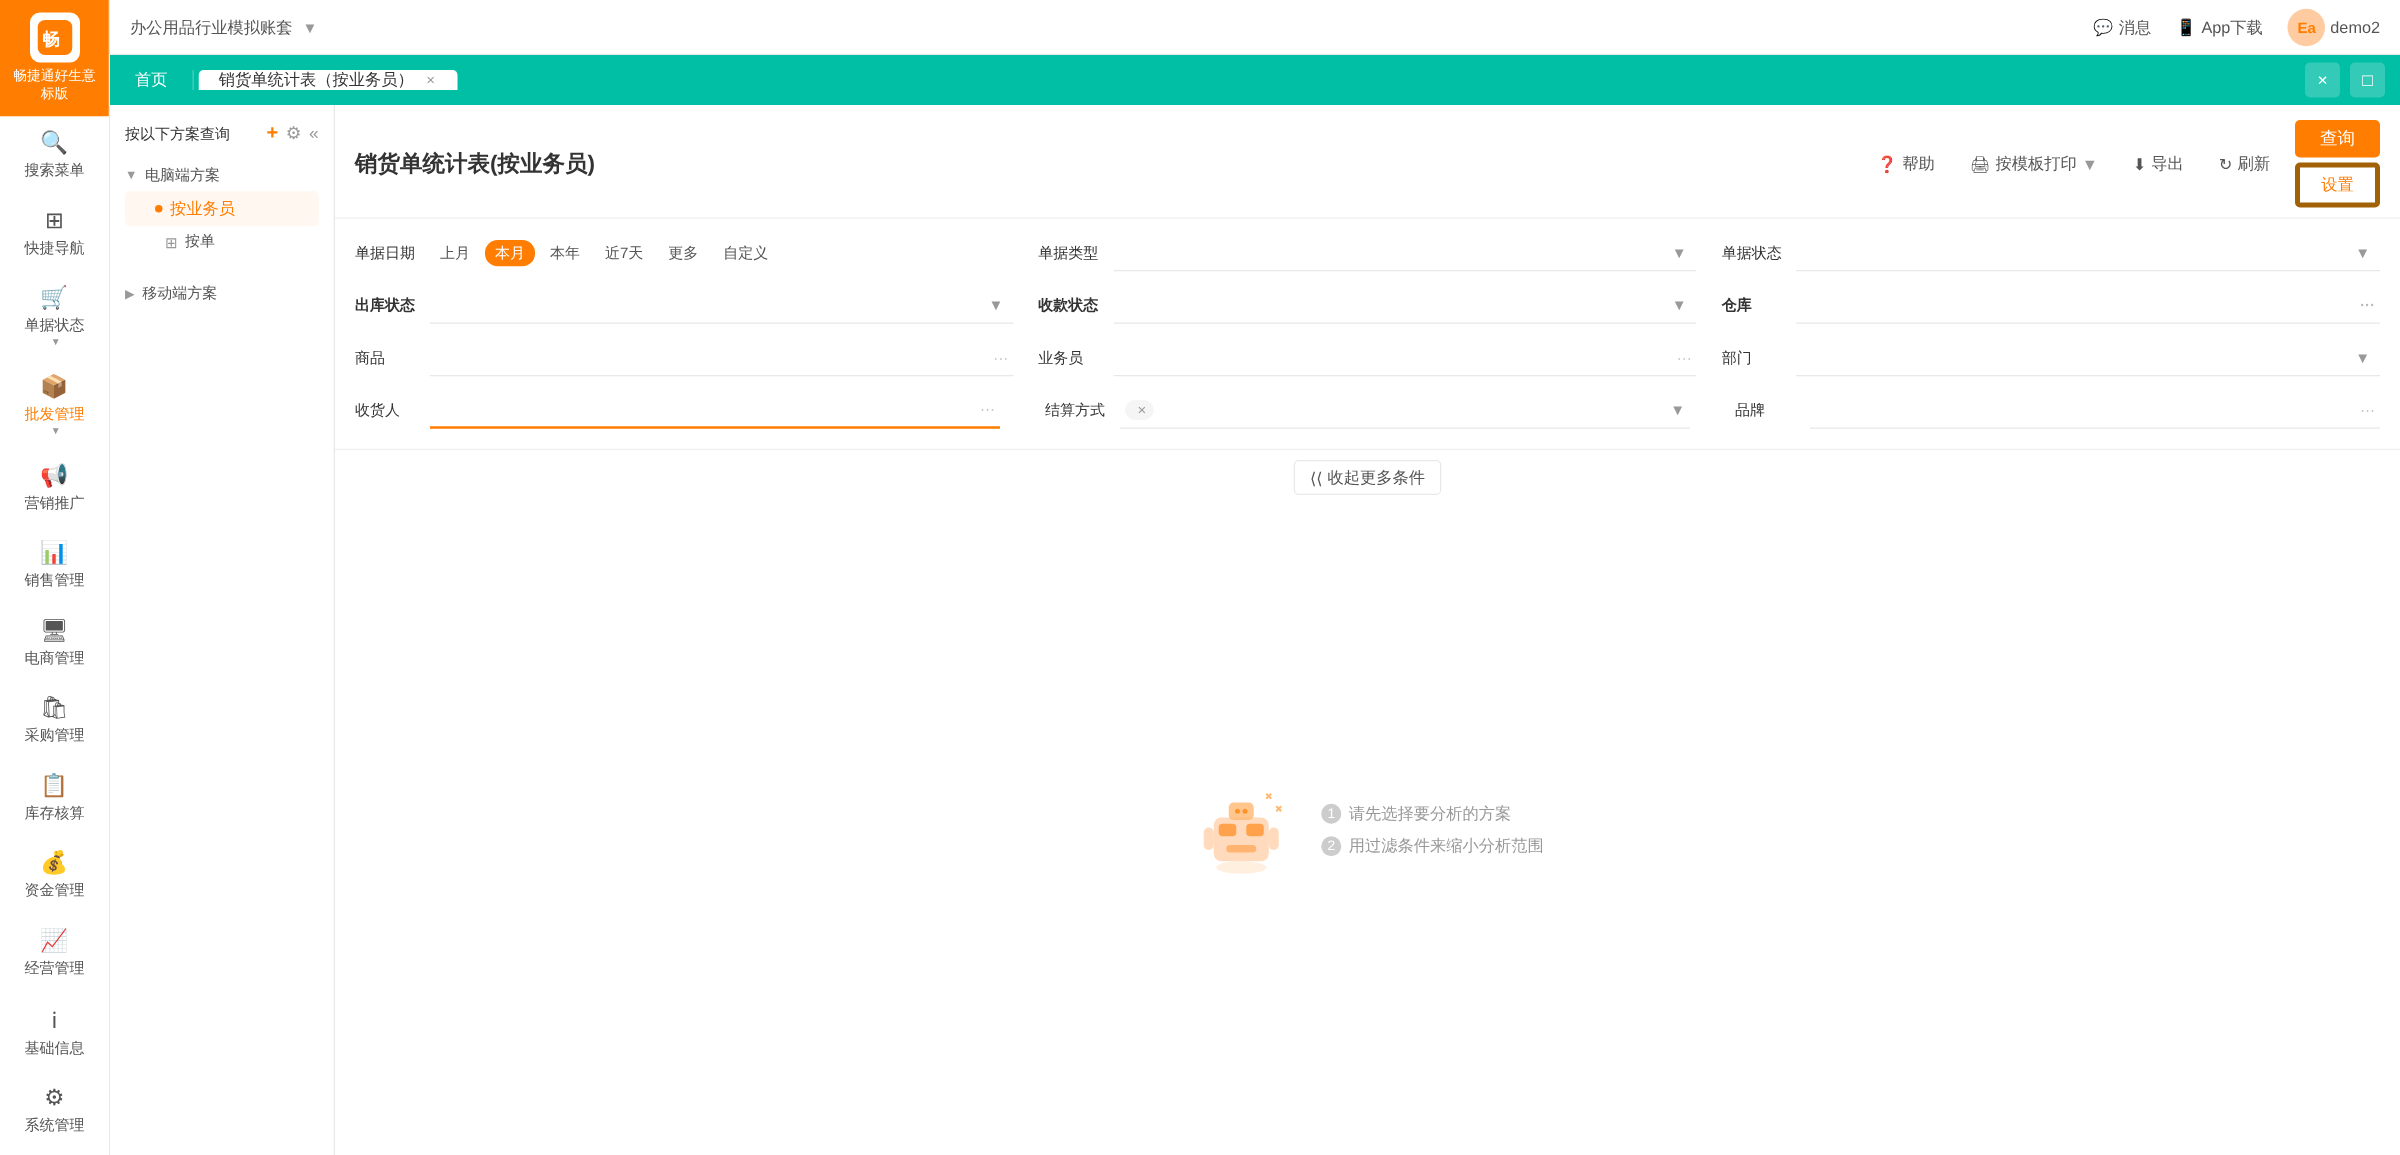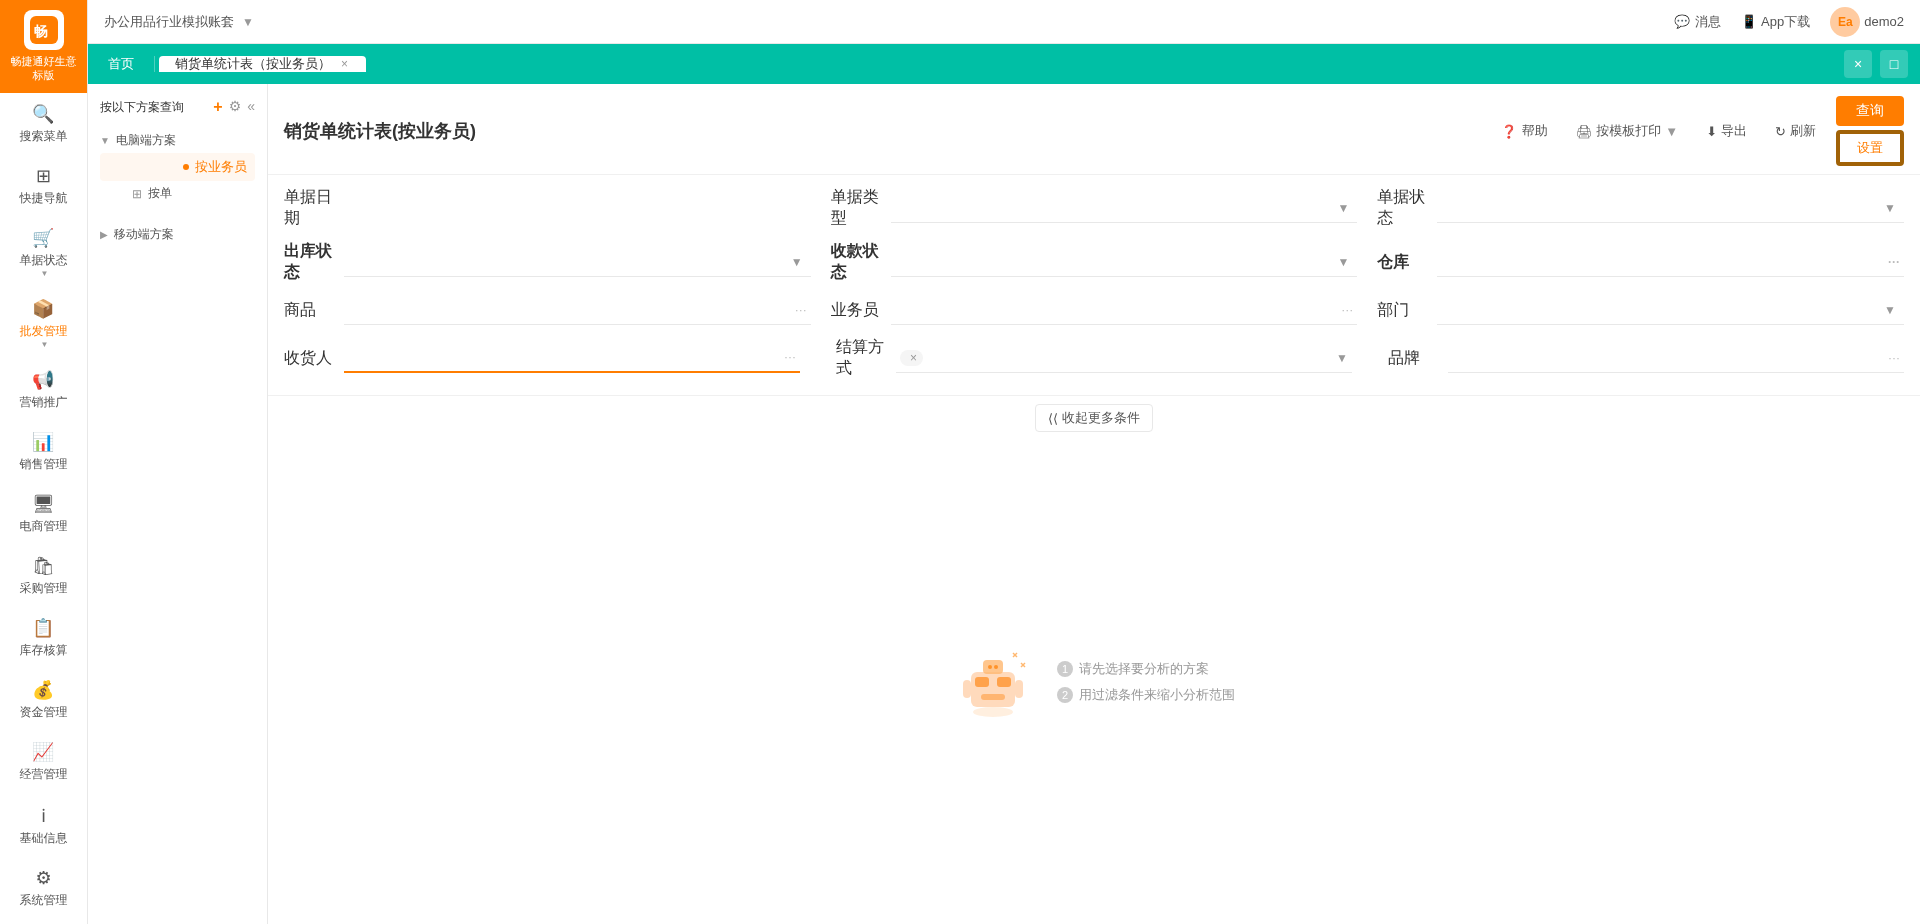--- a/index.html
+++ b/index.html
@@ -211,21 +211,20 @@
     .left-panel-section-header .arrow { color: #999; font-size: 10px; }
     .left-panel-item {
       padding: 5px 8px 5px 24px;
       font-size: 13px;
       color: #333;
       cursor: pointer;
       border-radius: 4px;
       display: flex;
       align-items: center;
       gap: 6px;
-      justify-content: flex-end;
     }
     .left-panel-item.active {
       background: #fff7f0;
       color: #ff7d00;
     }
     .left-panel-item .active-dot {
       width: 6px; height: 6px;
       background: #ff7d00;
       border-radius: 50%;
     }
@@ -426,21 +425,21 @@
       font-size: 11px;
       display: flex; align-items: center; justify-content: center;
       flex-shrink: 0;
     }
     .filter-cell {
       display: flex;
       align-items: center;
     }
     .fc-label {
       width: 60px;
-      font-size: 16px;
+      font-size: 12px;
       color: #333;
       flex-shrink: 0;
     }
     .fc-control {
       flex: 1;
       min-width: 0;
     }
     .select-arrow-box {
       width: 100%;
       height: 30px;
@@ -631,20 +630,28 @@
         </div>
       </div>
 
       <div class="filter-area">
 
         <div style="display:grid;grid-template-columns:1fr 1fr 1fr;gap:12px 20px;margin-bottom:12px;">
 
           <div class="filter-cell">
             <span class="fc-label">单据日期</span>
             <div class="fc-control">
+              <div class="date-tabs">
+                <span class="date-tab">上月</span>
+                <span class="date-tab active">本月</span>
+                <span class="date-tab">本年</span>
+                <span class="date-tab">近7天</span>
+                <span class="date-tab">更多</span>
+                <span class="date-tab">自定义</span>
+              </div>
             </div>
           </div>
 
           <div class="filter-cell">
             <span class="fc-label">单据类型</span>
             <div class="fc-control">
               <div class="select-arrow-box">
                 <span></span>
                 <span style="color:#999;">▼</span>
               </div>

